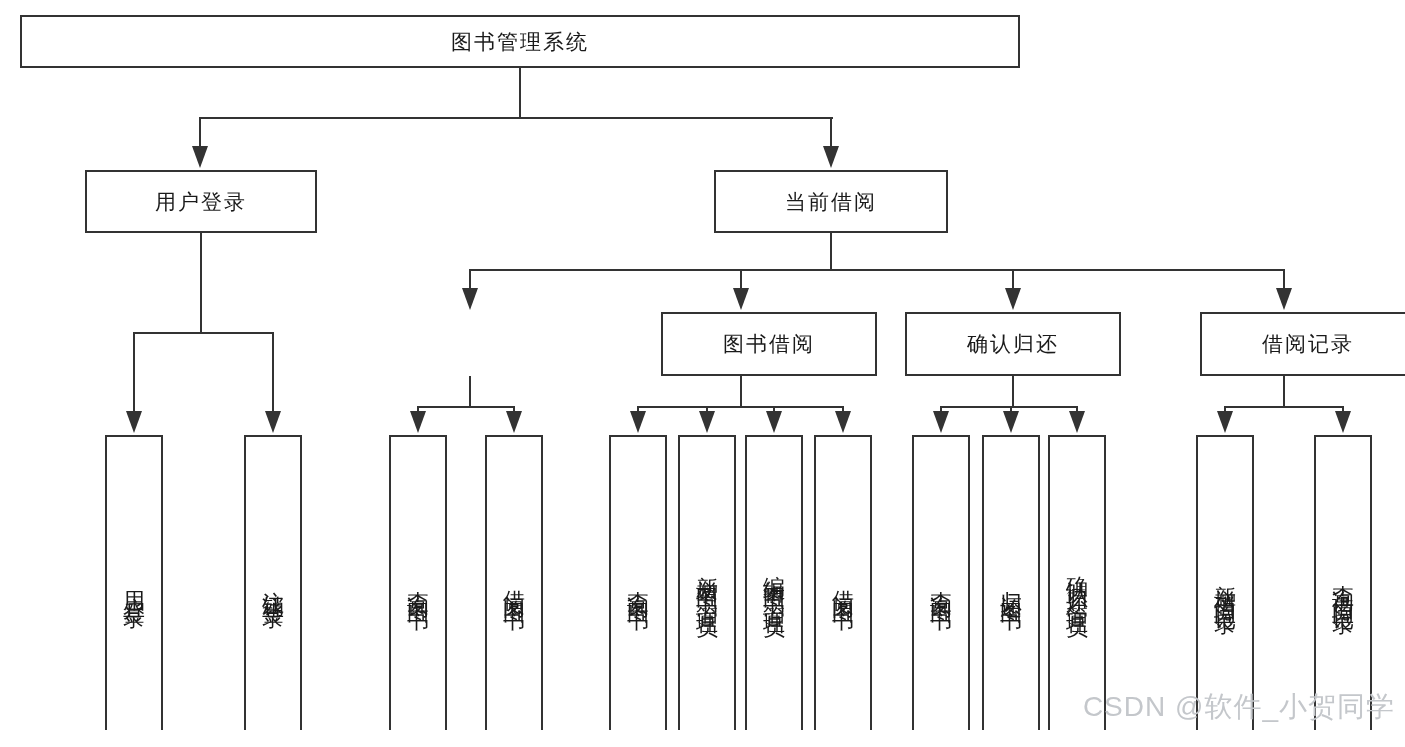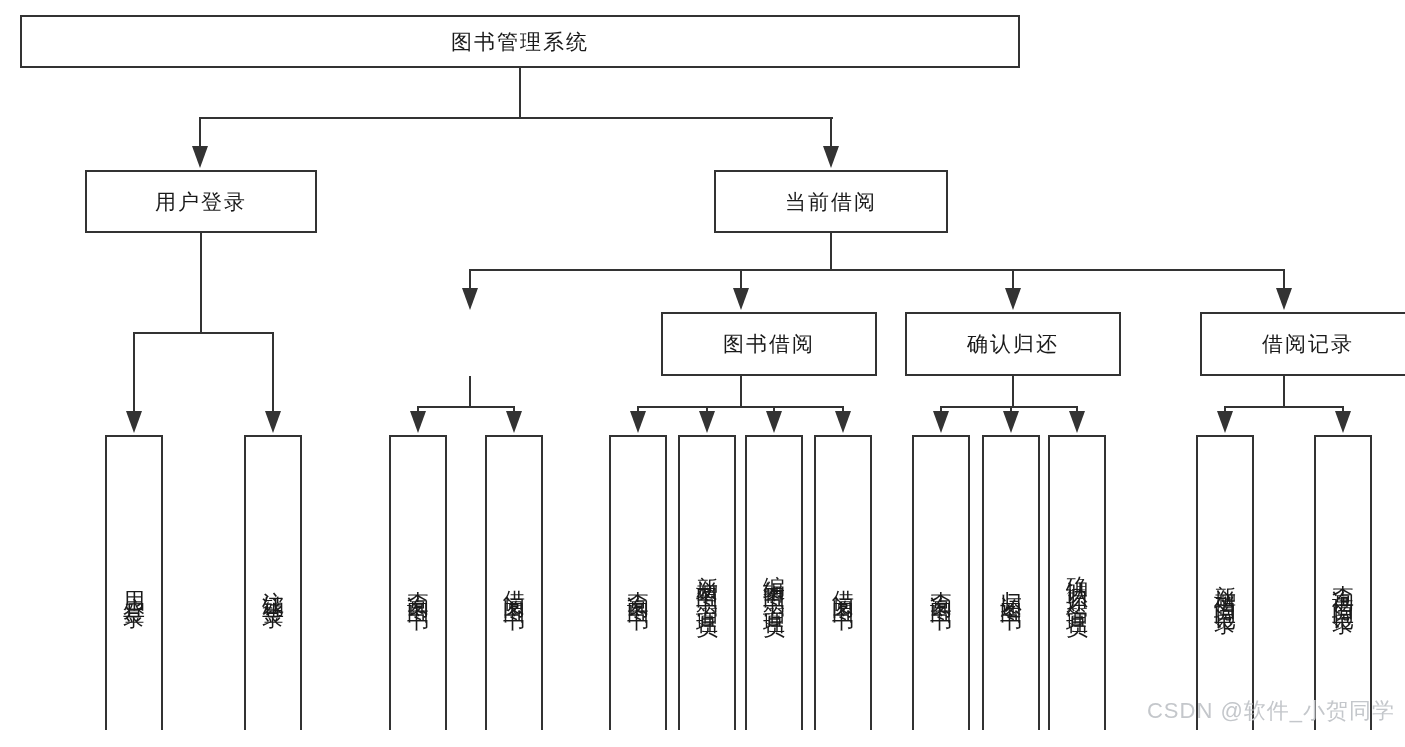--- a/index.html
+++ b/index.html
@@ -16,21 +16,21 @@
     writing-mode:vertical-rl;text-orientation:mixed;
     font-size:22px;line-height:1.1;letter-spacing:6px;
   }
   .vline,.hline{position:absolute;background:var(--line,#333);}
   .arrow{
     position:absolute;width:0;height:0;
     border-left:8px solid transparent;border-right:8px solid transparent;
     border-top:22px solid var(--line,#333);
   }
   .watermark{
-    position:absolute;right:10px;bottom:4px;font-size:22px;
+    position:absolute;right:10px;bottom:4px;font-size:28px;
     color:var(--wm,#c4c7cb);letter-spacing:1px;white-space:nowrap;
   }
 </style>
 </head>
 <body>
 
 <div class="canvas">
 
   <div class="node" style="left:20px;top:15px;width:1000px;height:53px;">
     <span>图书管理系统</span>

